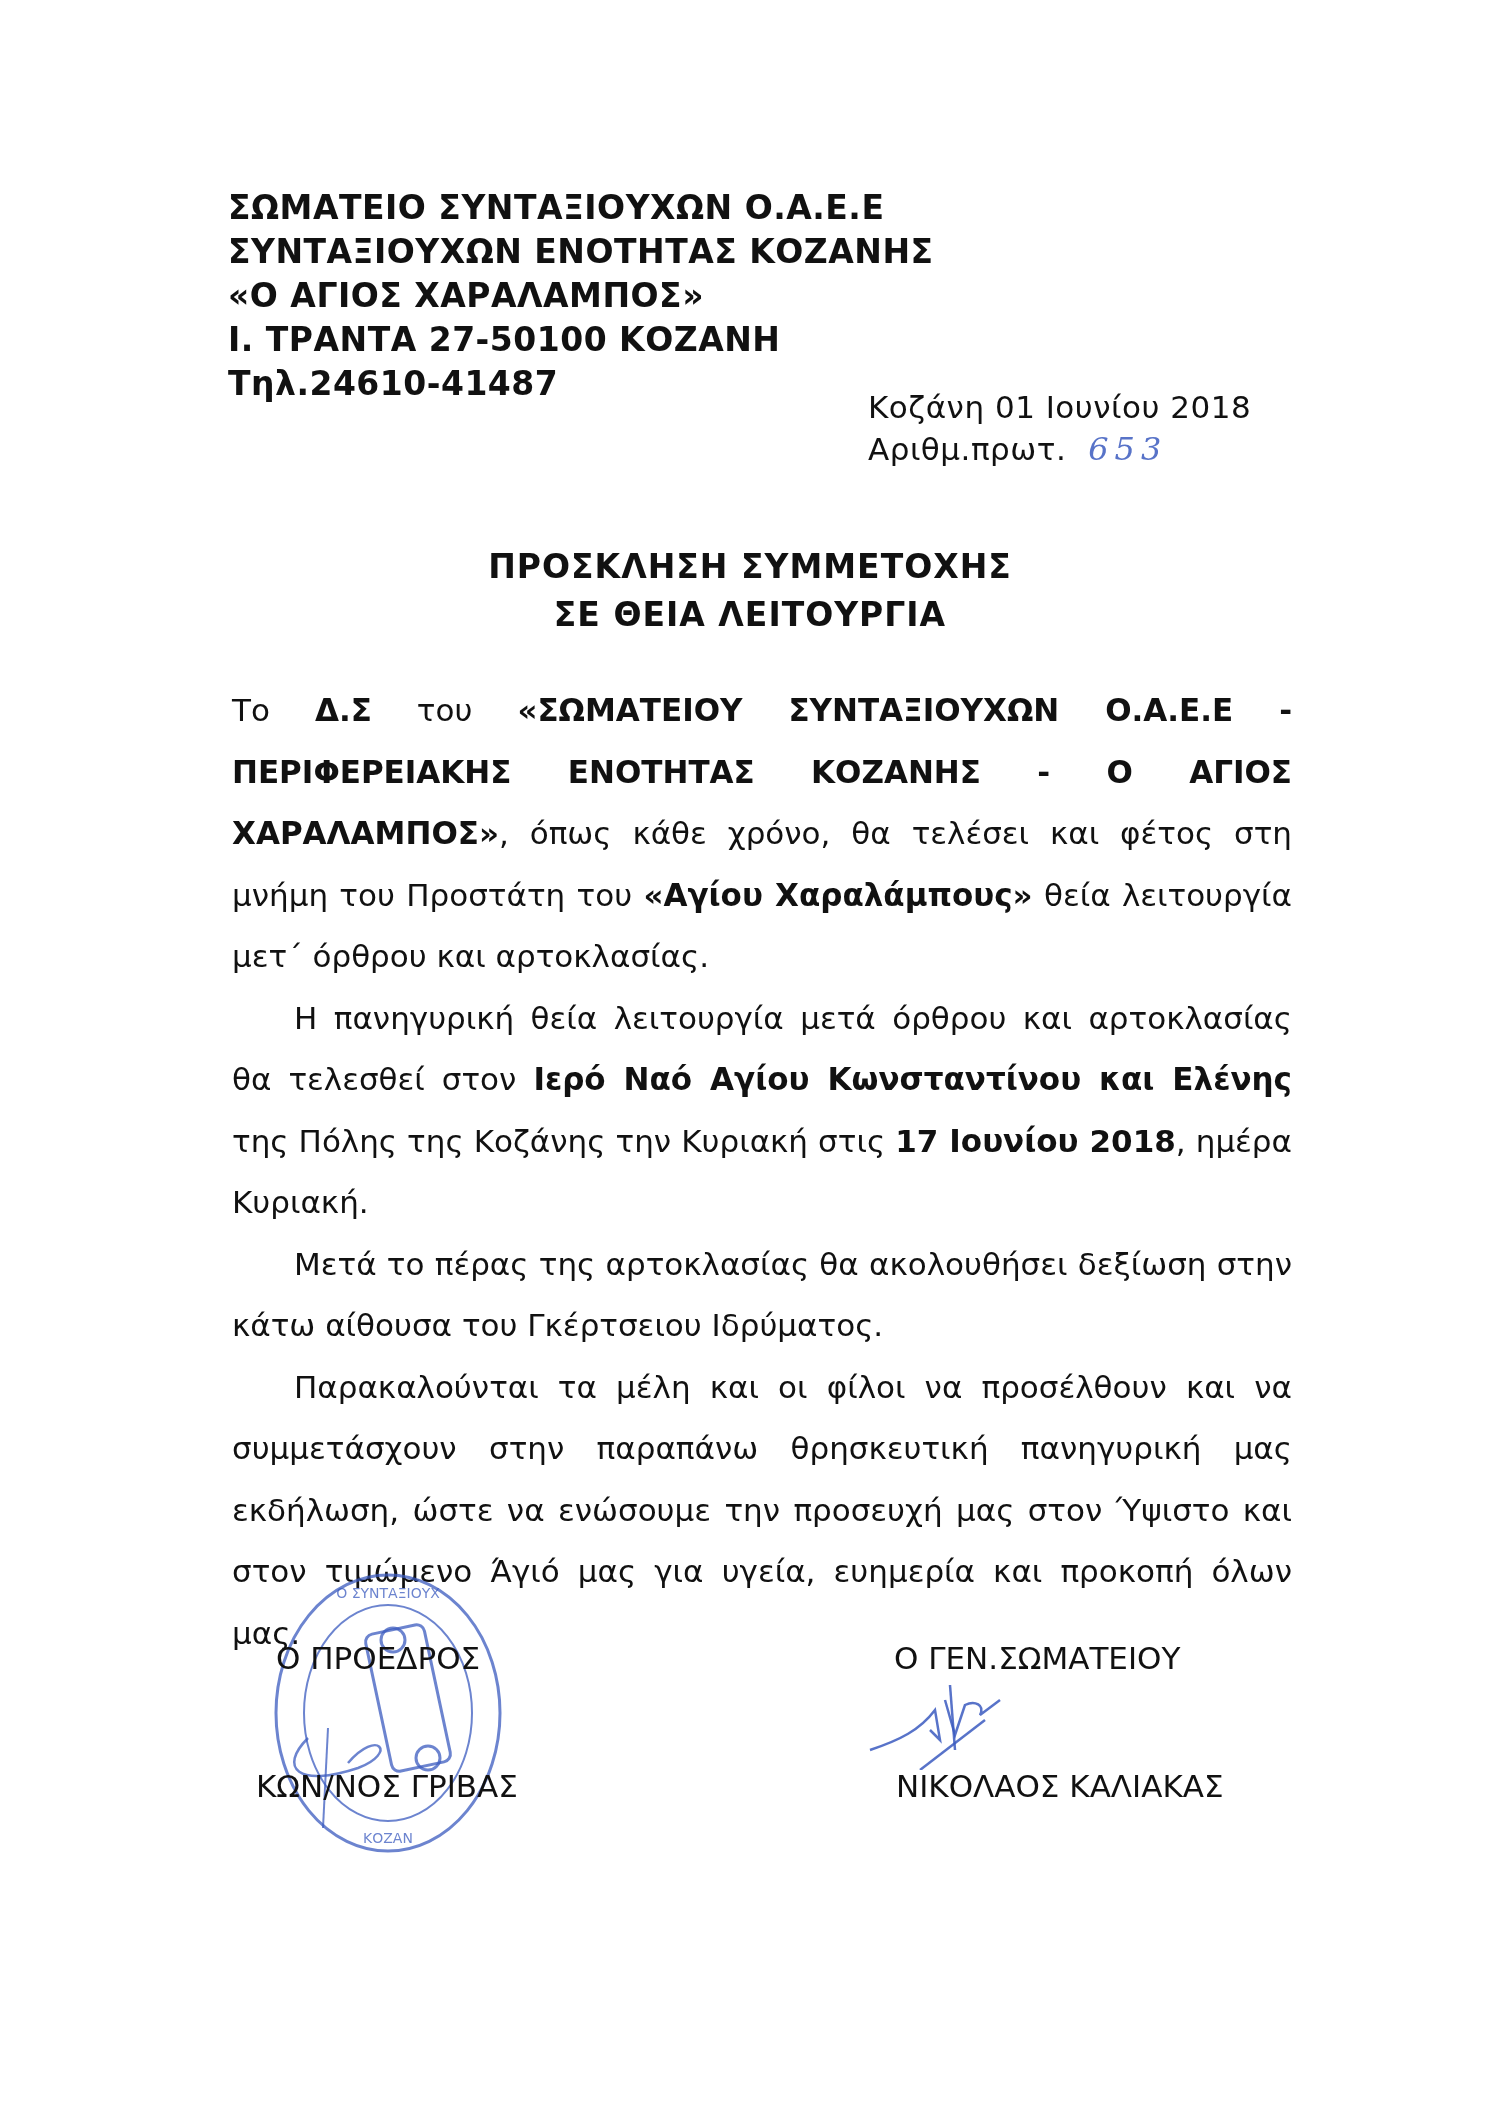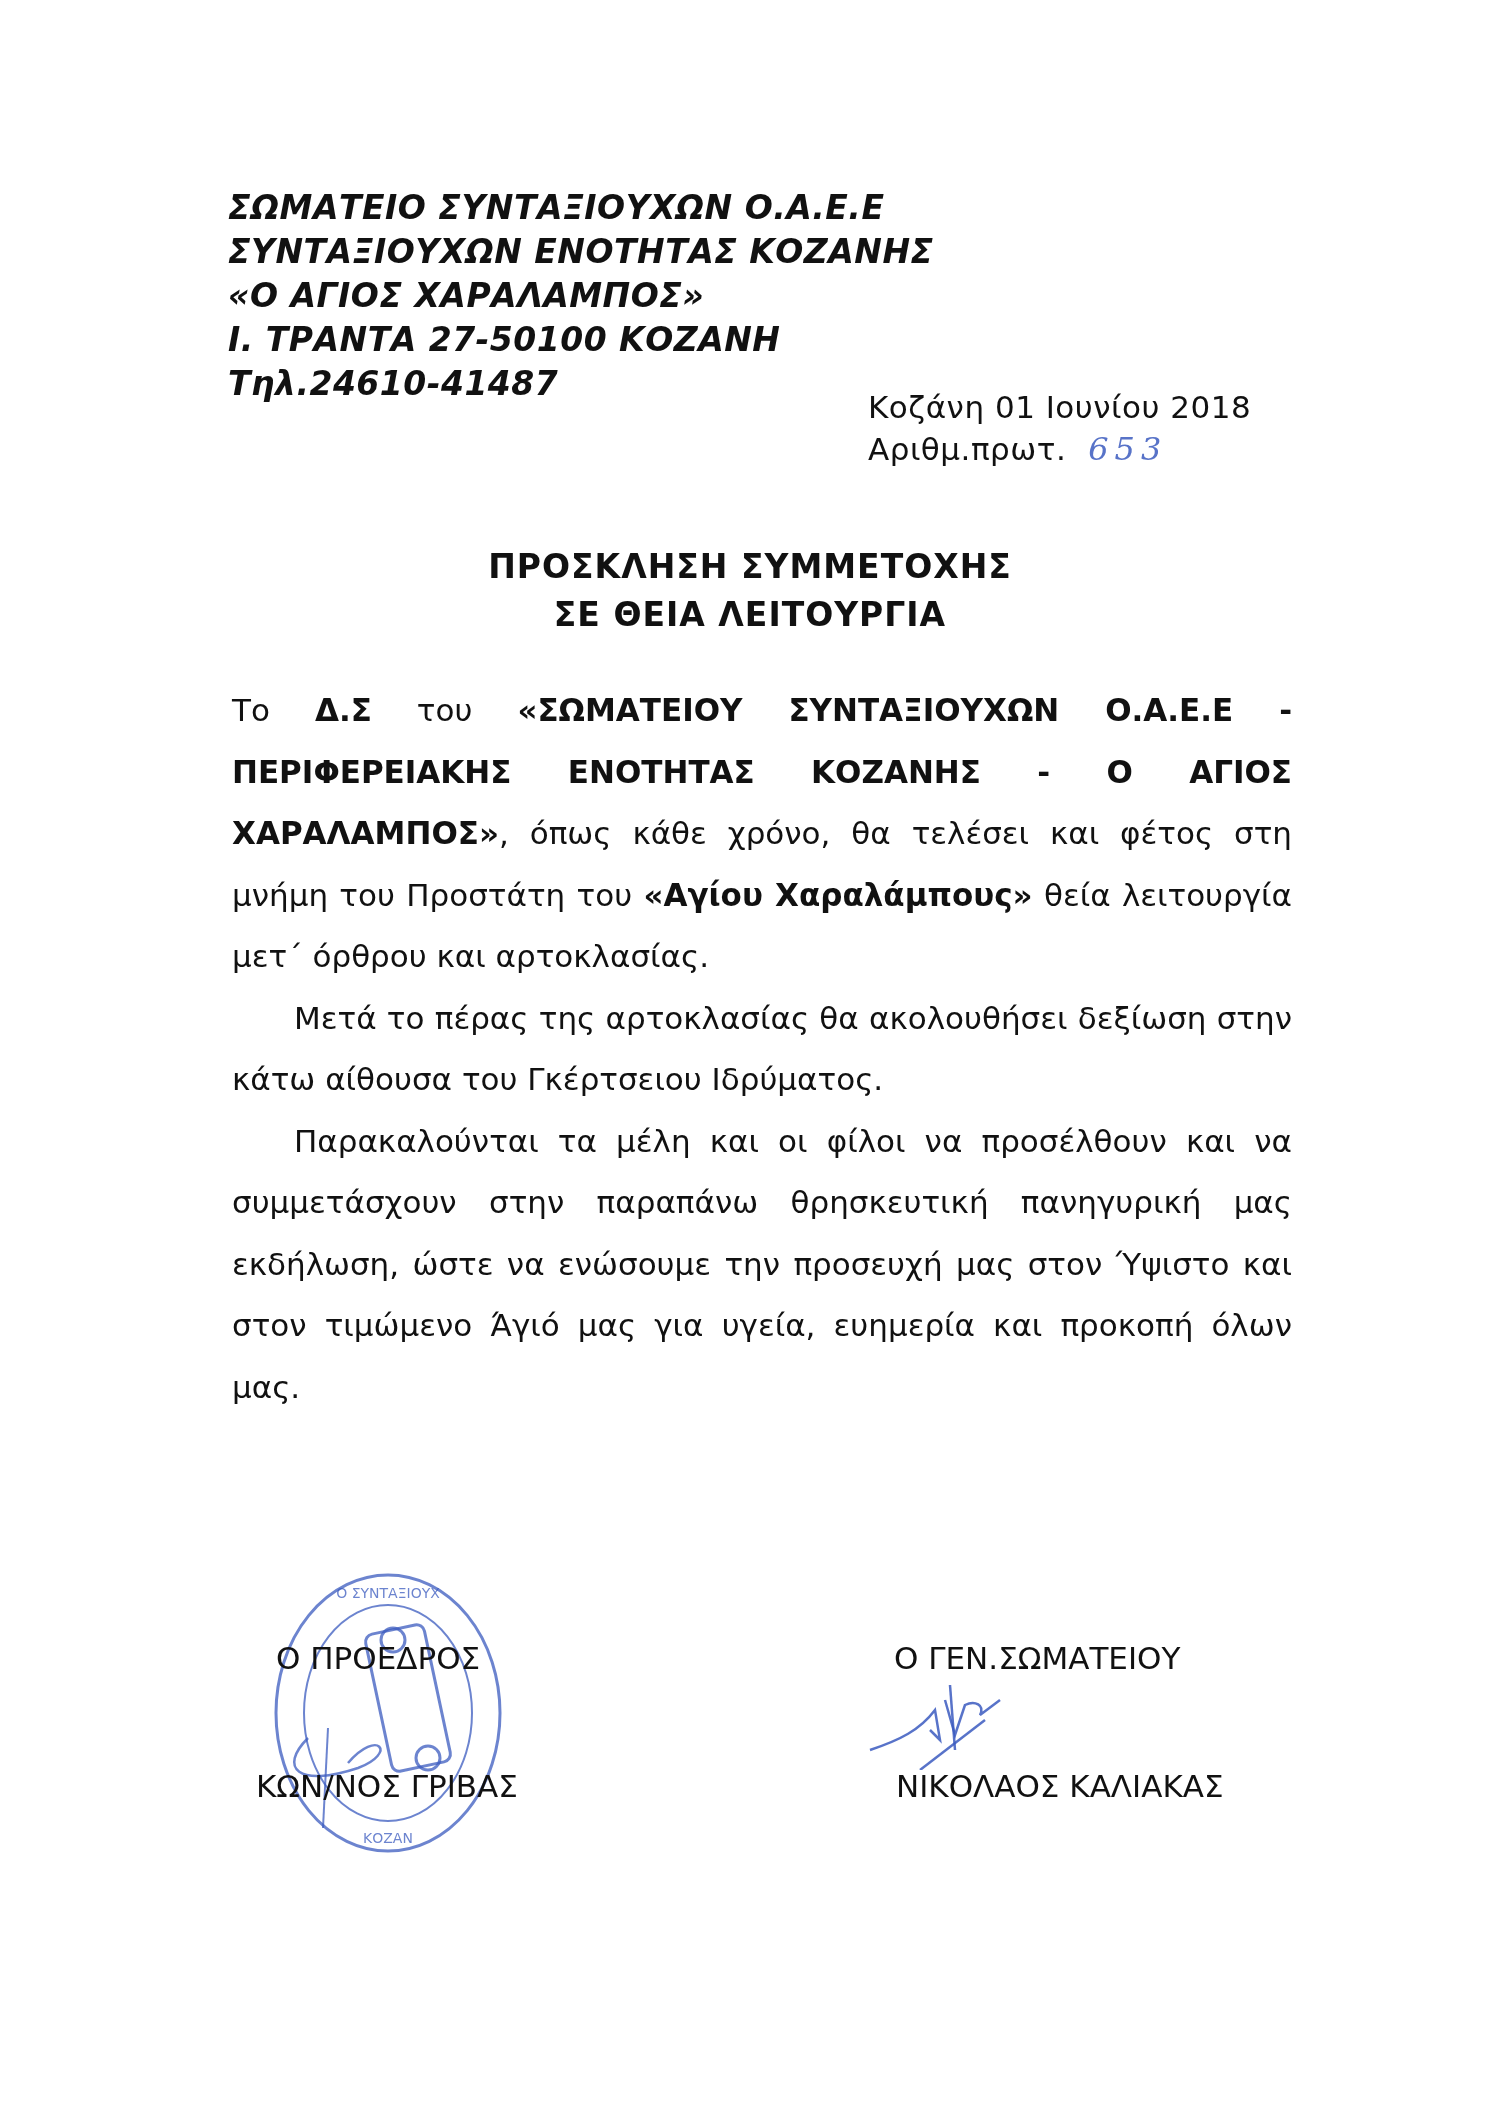--- a/index.html
+++ b/index.html
@@ -1,19 +1,19 @@
 <!DOCTYPE html>
 <html><head>
   <meta charset="utf-8">
   <style>
     html, body { margin: 0; padding: 0; background: #ffffff; }
     body { width: 1500px; height: 2123px; position: relative; overflow: hidden; color: #111; }
     .page { position: absolute; left: 0; top: 0; width: 1500px; height: 2123px; background: #fff; }
     .header { position: absolute; left: 228px; top: 186px; font-family: "DejaVu Sans", sans-serif; font-weight: bold; font-size: 33px; line-height: 44px; letter-spacing: 0.5px; }
-    .header div { white-space: nowrap; font-style: italic; }
+    .header div { white-space: nowrap; }
     .dateblock { position: absolute; left: 868px; top: 386px; font-family: "DejaVu Sans", sans-serif; font-size: 31px; line-height: 42px; letter-spacing: 0.5px; }
     .dateblock div { white-space: nowrap; }
     .protocol-num { font-family: "DejaVu Serif", serif; color: #3b5bbf; font-size: 32px; margin-left: 22px; font-style: italic; letter-spacing: 6px; opacity: 0.85; }
     .title { position: absolute; left: 0; width: 1500px; top: 543px; text-align: center; font-family: "DejaVu Sans", sans-serif; font-weight: bold; font-size: 33px; line-height: 48px; letter-spacing: 1px; }
     .body { position: absolute; left: 232px; top: 680px; width: 1060px; font-family: "DejaVu Sans", sans-serif; font-size: 31px; line-height: 61.5px; text-align: justify; }
     .body p { margin: 0; }
     .body .indent { text-indent: 62px; }
     .body b { font-weight: bold; }
     .sig { position: absolute; font-family: "DejaVu Sans", sans-serif; font-size: 31px; white-space: nowrap; }
     .stamp { position: absolute; left: 268px; top: 1568px; width: 240px; height: 290px; }
@@ -39,20 +39,21 @@
     </div>
   </div>
 
   <div class="title">
     <div>ΠΡΟΣΚΛΗΣΗ ΣΥΜΜΕΤΟΧΗΣ</div>
     <div>ΣΕ ΘΕΙΑ ΛΕΙΤΟΥΡΓΙΑ</div>
   </div>
 
   <div class="body">
     <p><span>Το </span><b>Δ.Σ</b><span> του </span><b>«ΣΩΜΑΤΕΙΟΥ ΣΥΝΤΑΞΙΟΥΧΩΝ Ο.Α.Ε.Ε - ΠΕΡΙΦΕΡΕΙΑΚΗΣ ΕΝΟΤΗΤΑΣ ΚΟΖΑΝΗΣ - Ο ΑΓΙΟΣ ΧΑΡΑΛΑΜΠΟΣ»</b><span>, όπως κάθε χρόνο, θα τελέσει και φέτος στη μνήμη του Προστάτη του </span><b>«Αγίου Χαραλάμπους»</b><span> θεία λειτουργία μετ΄ όρθρου και αρτοκλασίας.</span></p>
+    <p class="indent"><span>Η πανηγυρική θεία λειτουργία μετά όρθρου και αρτοκλασίας θα τελεσθεί στον </span><b>Ιερό Ναό Αγίου Κωνσταντίνου και Ελένης</b><span> της Πόλης της Κοζάνης την Κυριακή στις </span><b>17 Ιουνίου 2018</b><span>, ημέρα Κυριακή.</span></p>
     <p class="indent">Μετά το πέρας της αρτοκλασίας θα ακολουθήσει δεξίωση στην κάτω αίθουσα του Γκέρτσειου Ιδρύματος.</p>
     <p class="indent">Παρακαλούνται τα μέλη και οι φίλοι να προσέλθουν και να συμμετάσχουν στην παραπάνω θρησκευτική πανηγυρική μας εκδήλωση, ώστε να ενώσουμε την προσευχή μας στον Ύψιστο και στον τιμώμενο Άγιό μας για υγεία, ευημερία και προκοπή όλων μας.</p>
   </div>
 
   <svg class="stamp" viewBox="0 0 240 290" xmlns="http://www.w3.org/2000/svg">
     <g fill="none" stroke="#3b5bbf" stroke-opacity="0.75">
       <ellipse cx="120" cy="145" rx="112" ry="138" stroke-width="3"></ellipse>
       <ellipse cx="120" cy="145" rx="84" ry="108" stroke-width="2"></ellipse>
       <rect x="110" y="60" width="60" height="140" rx="8" stroke-width="3" transform="rotate(-12 140 130)"></rect>
       <circle cx="125" cy="72" r="12" stroke-width="3"></circle>

